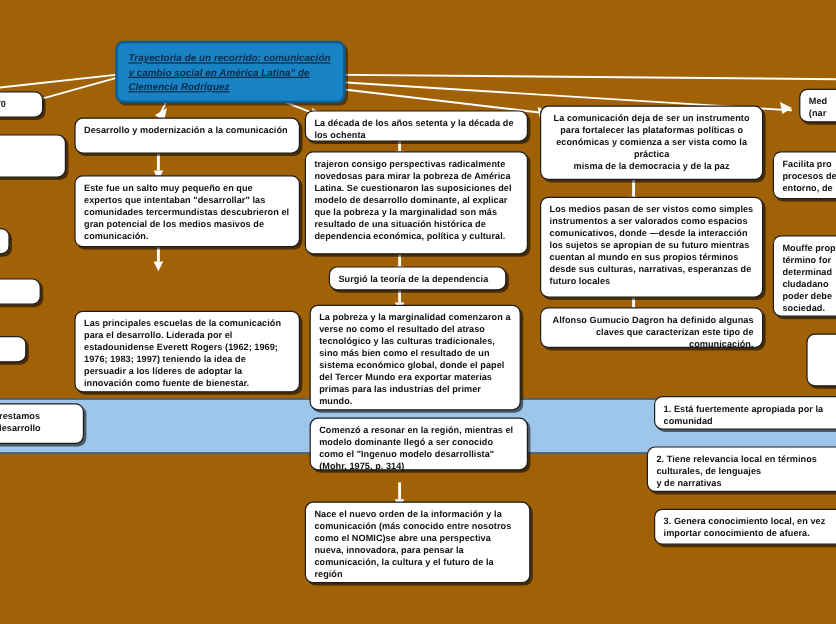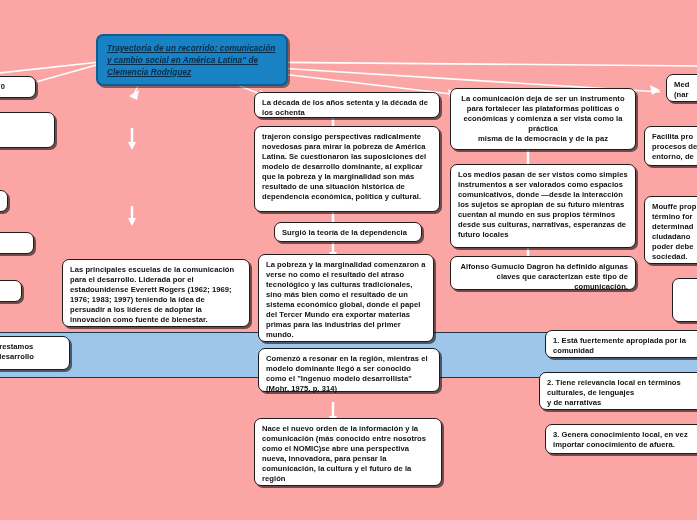--- a/index.html
+++ b/index.html
@@ -10,21 +10,21 @@
     width: 697px;
     height: 520px;
     overflow: hidden;
     background: #9dc6ea;
     font-family: "Liberation Sans", sans-serif;
   }
   #canvas {
     position: relative;
     width: 697px;
     height: 520px;
-    background: #fca5a5;
+    background: #a16207;
     overflow: hidden;
   }
   #edges {
     position: absolute;
     left: 0;
     top: 0;
     width: 697px;
     height: 520px;
     pointer-events: none;
   }
@@ -119,20 +119,22 @@
   <div class="node center" style="left:96px;top:34px;width:192px;height:52px;">Trayectoria de un recorrido: comunicación y cambio social en América Latina" de  Clemencia Rodríguez</div>
 
   <div class="node plain" style="left:-36px;top:76px;width:72px;height:22px;">nos 1970</div>
   <div class="node plain" style="left:-52px;top:112px;width:107px;height:36px;">de</div>
   <div class="node plain" style="left:-50px;top:232px;width:84px;height:22px;">o había</div>
   <div class="node plain" style="left:-50px;top:280px;width:72px;height:22px;">lo?</div>
   <div class="node plain" style="left:-40px;top:336px;width:110px;height:34px;">hacían prestamos
 llegó al desarrollo</div>
   <div class="node plain" style="left:-56px;top:190px;width:64px;height:22px;"></div>
 
+  <div class="node" style="left:62px;top:98px;width:188px;height:30px;">Desarrollo y modernización a la comunicación</div>
+  <div class="node" style="left:62px;top:146px;width:188px;height:60px;">Este fue un salto muy pequeño en que expertos que intentaban "desarrollar" las comunidades tercermundistas descubrieron el gran potencial de los medios masivos de comunicación.</div>
   <div class="node" style="left:62px;top:214px;width:188px;height:68px;margin-top:45px;">Las principales escuelas de la comunicación para el desarrollo. Liderada por el estadounidense Everett Rogers (1962; 1969; 1976; 1983; 1997) teniendo la idea de persuadir a los líderes de adoptar la innovación como fuente de bienestar.</div>
 
   <div class="node" style="left:254px;top:92px;width:186px;height:26px;">La década de los años setenta y la década de los ochenta</div>
   <div class="node" style="left:274px;top:222px;width:148px;height:20px;">Surgió la teoría de la dependencia</div>
   <div class="node" style="left:254px;top:126px;width:186px;height:86px;">trajeron consigo perspectivas radicalmente novedosas para mirar la pobreza de América Latina. Se cuestionaron las suposiciones del modelo de desarrollo dominante, al explicar que la pobreza y la marginalidad son más resultado de una situación histórica de dependencia económica, política y cultural.</div>
   <div class="node" style="left:258px;top:254px;width:176px;height:88px;">La pobreza y la marginalidad comenzaron a verse no como el resultado del atraso tecnológico y las culturas tradicionales, sino más bien como el resultado de un sistema económico global, donde el papel del Tercer Mundo era exportar materias primas para las industrias del primer mundo.</div>
   <div class="node" style="left:258px;top:348px;width:182px;height:44px;">Comenzó a resonar en la región, mientras el modelo dominante llegó a ser conocido como el "Ingenuo modelo desarrollista" (Mohr, 1975, p. 314)</div>
   <div class="node" style="left:254px;top:418px;width:188px;height:68px;">Nace el nuevo orden de la información y la comunicación (más conocido entre nosotros como el NOMIC)se abre una perspectiva nueva, innovadora, para pensar la comunicación, la cultura y el futuro de la región</div>
 
   <div class="node" style="left:450px;top:88px;width:186px;height:62px;text-align:center;">La comunicación deja de ser un instrumento para fortalecer las plataformas políticas o económicas y comienza a ser vista como la práctica

